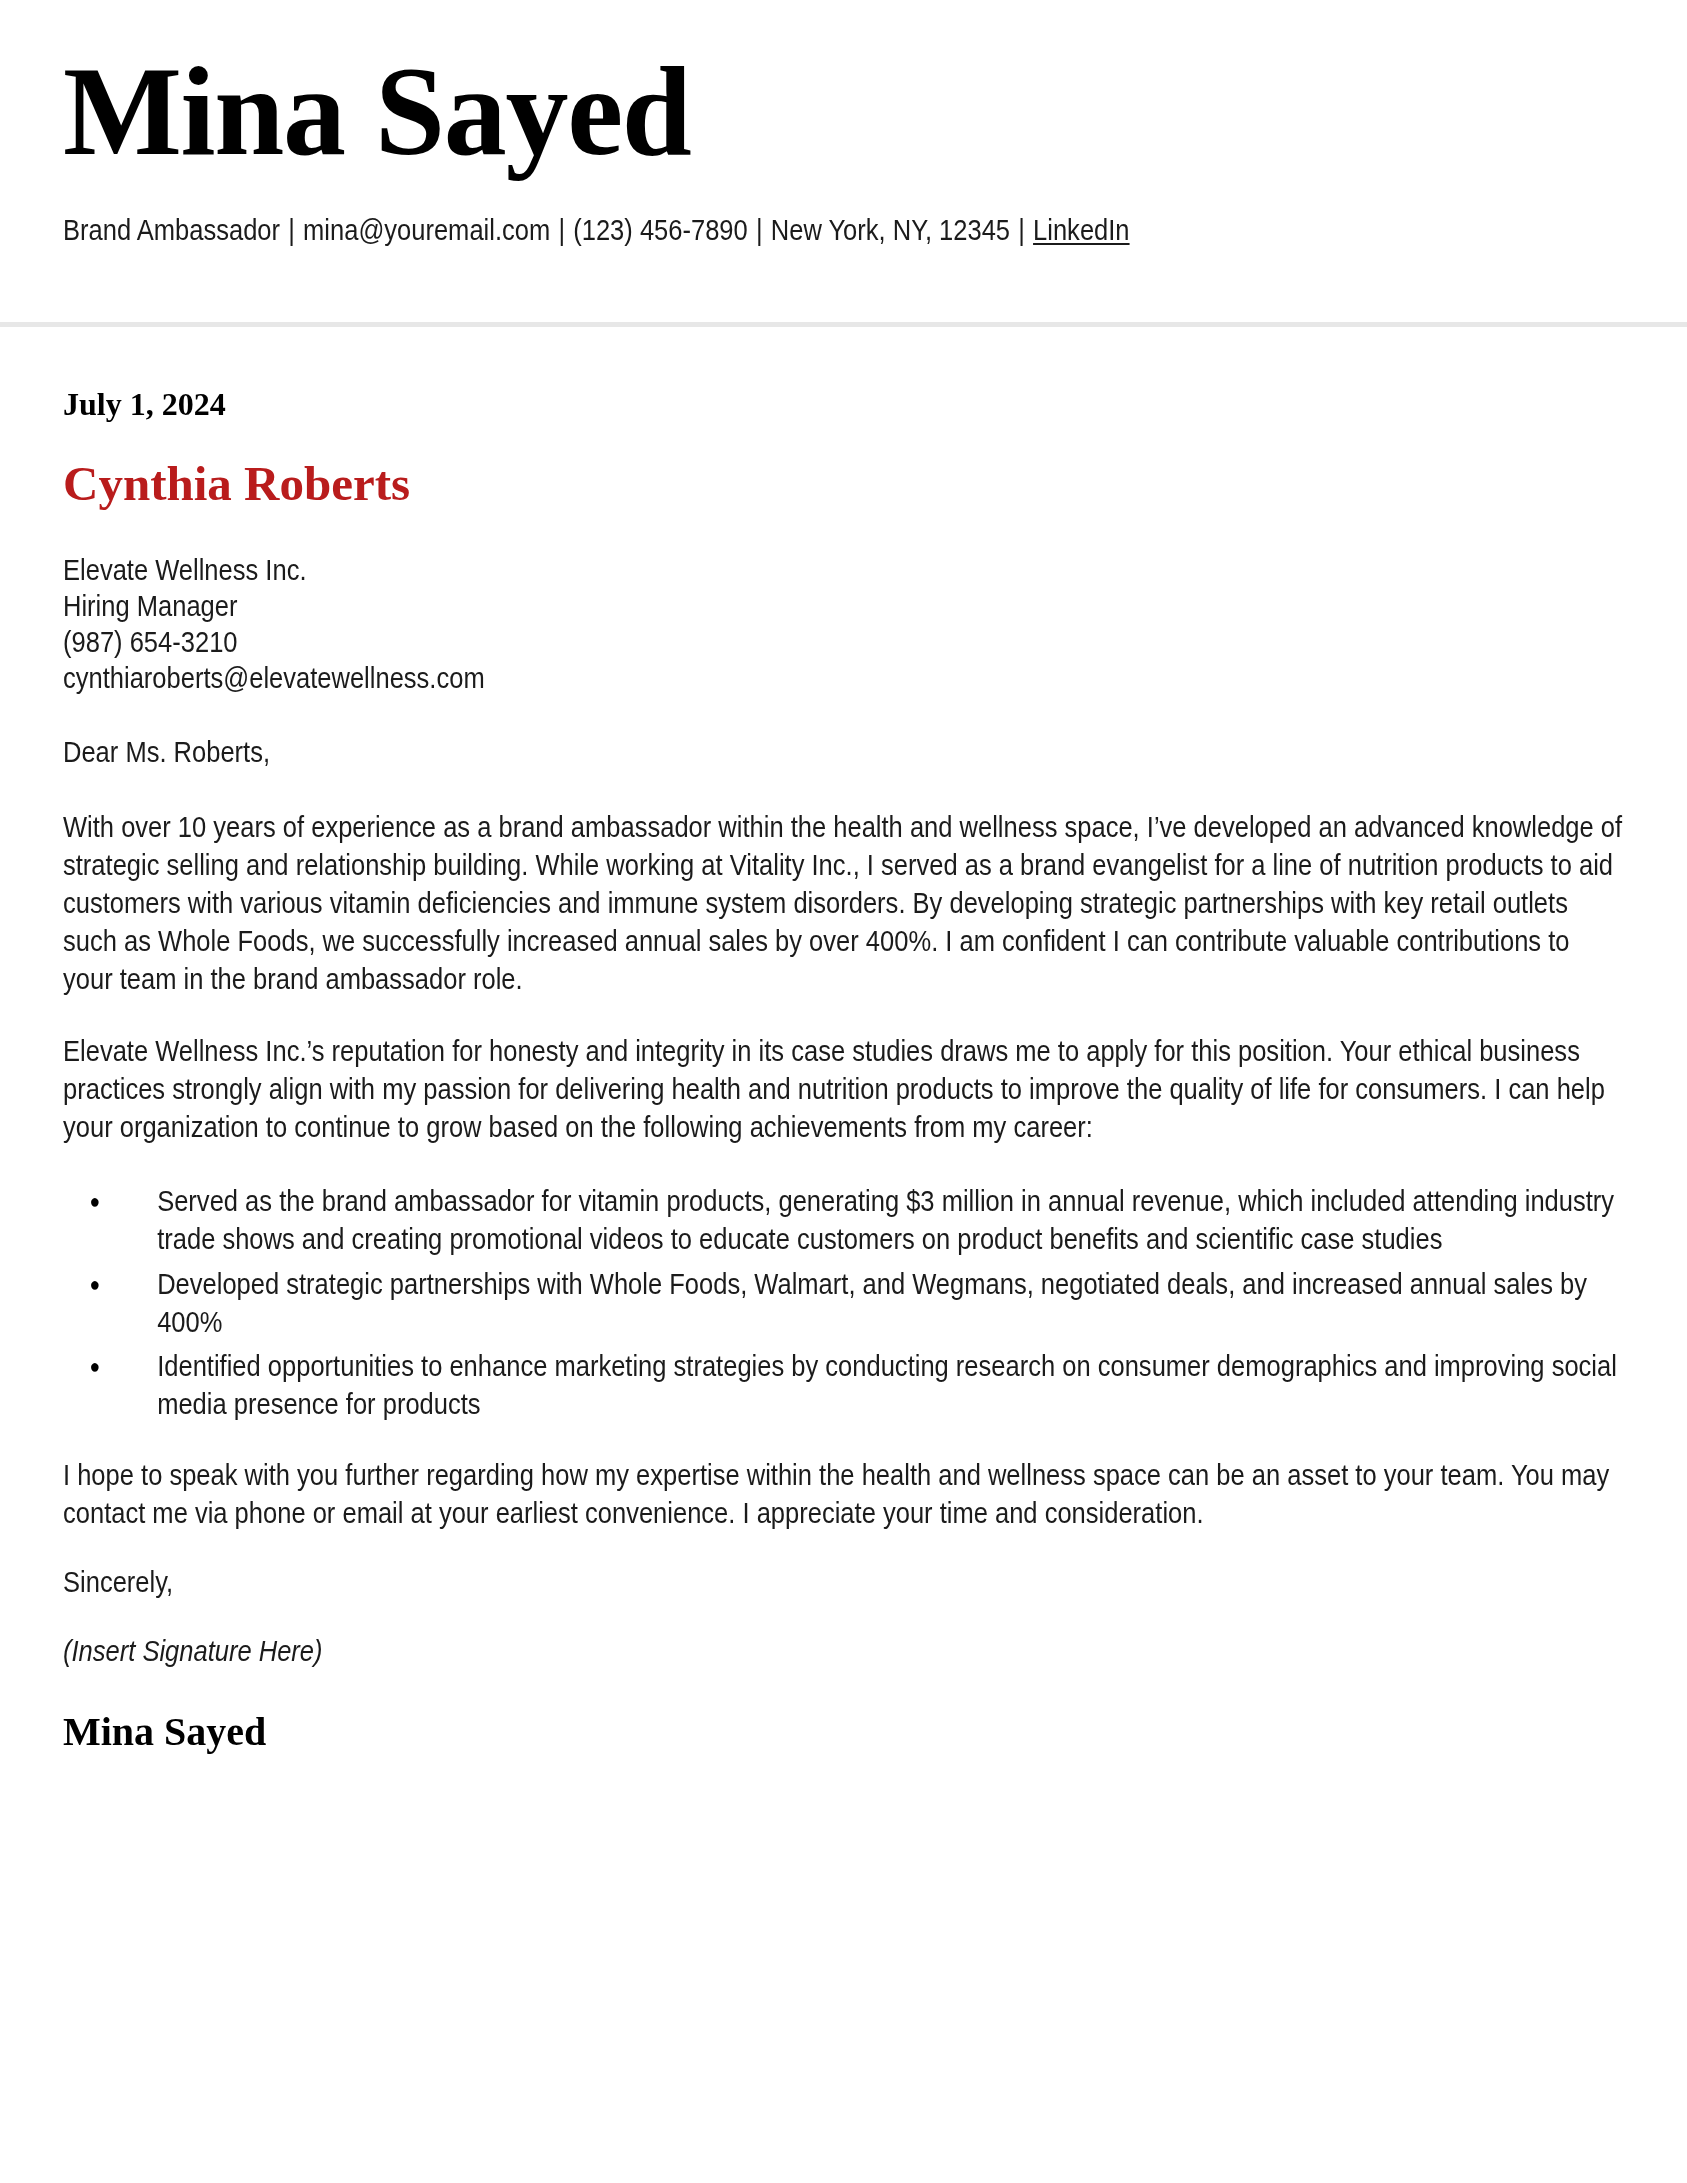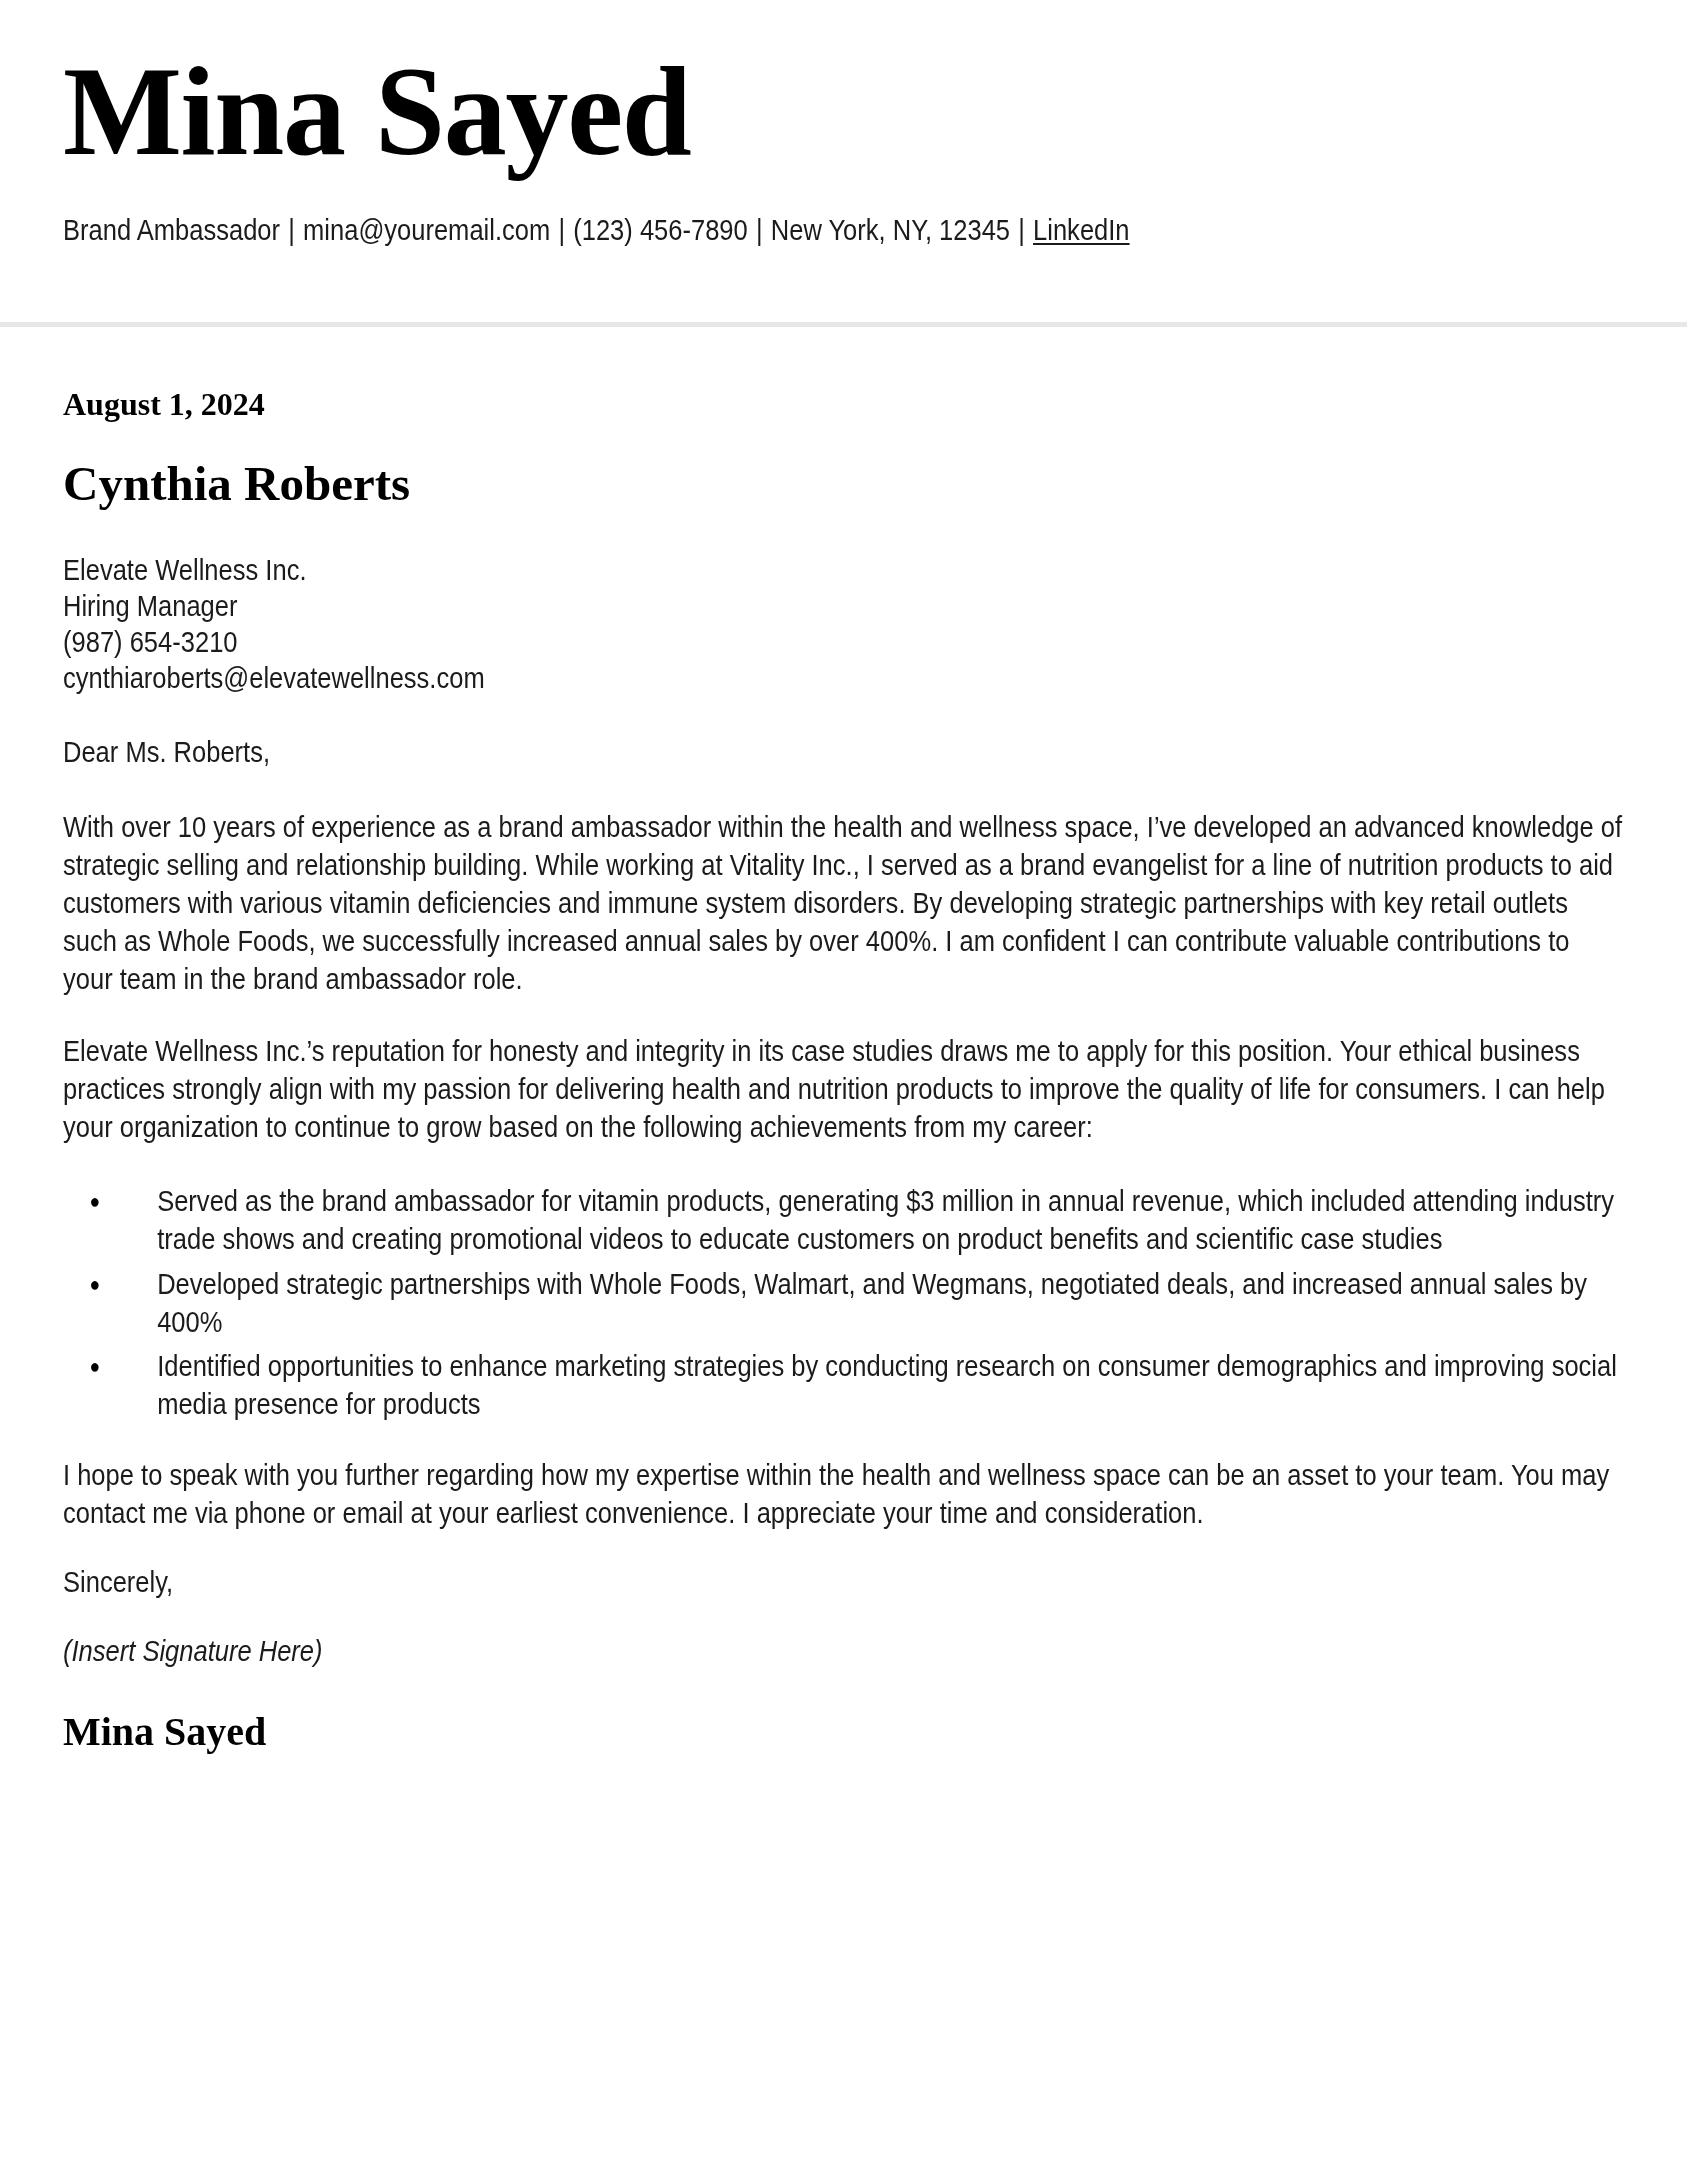--- a/index.html
+++ b/index.html
@@ -61,21 +61,21 @@
     font-size: 32px;
     line-height: 38px;
     color: #000000;
   }
   .recipient-name {
     margin-top: 33px;
     font-family: "Liberation Serif", serif;
     font-weight: bold;
     font-size: 49px;
     line-height: 56px;
-    color: #000000;
+    color: #b91c1c;
   }
   .recipient-details {
     margin-top: 5.3px;
     font-size: 29px;
     line-height: 36px;
   }
   .salutation { margin-top: 38px; font-size: 29px; line-height: 36px; }
   .para { margin: 0; font-size: 29px; line-height: 38px; }
   .para-1 { margin-top: 38px; }
   .para-2 { margin-top: 34px; }
@@ -124,21 +124,21 @@
 <div class="page">
 
   <h1 class="name-title">Mina Sayed</h1>
 
   <div class="contact-line condensed">
     <span>Brand Ambassador</span><span class="sep">|</span><span>mina@youremail.com</span><span class="sep">|</span><span>(123) 456-7890</span><span class="sep">|</span><span>New York, NY, 12345</span><span class="sep">|</span><a class="linkedin-link">LinkedIn</a>
   </div>
 
   <div class="divider"></div>
 
-  <div class="date-line">August 1, 2024</div>
+  <div class="date-line">July 1, 2024</div>
 
   <h2 class="recipient-name">Cynthia Roberts</h2>
 
   <div class="recipient-details condensed">
     <div>Elevate Wellness Inc.</div>
     <div>Hiring Manager</div>
     <div>(987) 654-3210</div>
     <div>cynthiaroberts@elevatewellness.com</div>
   </div>
 

